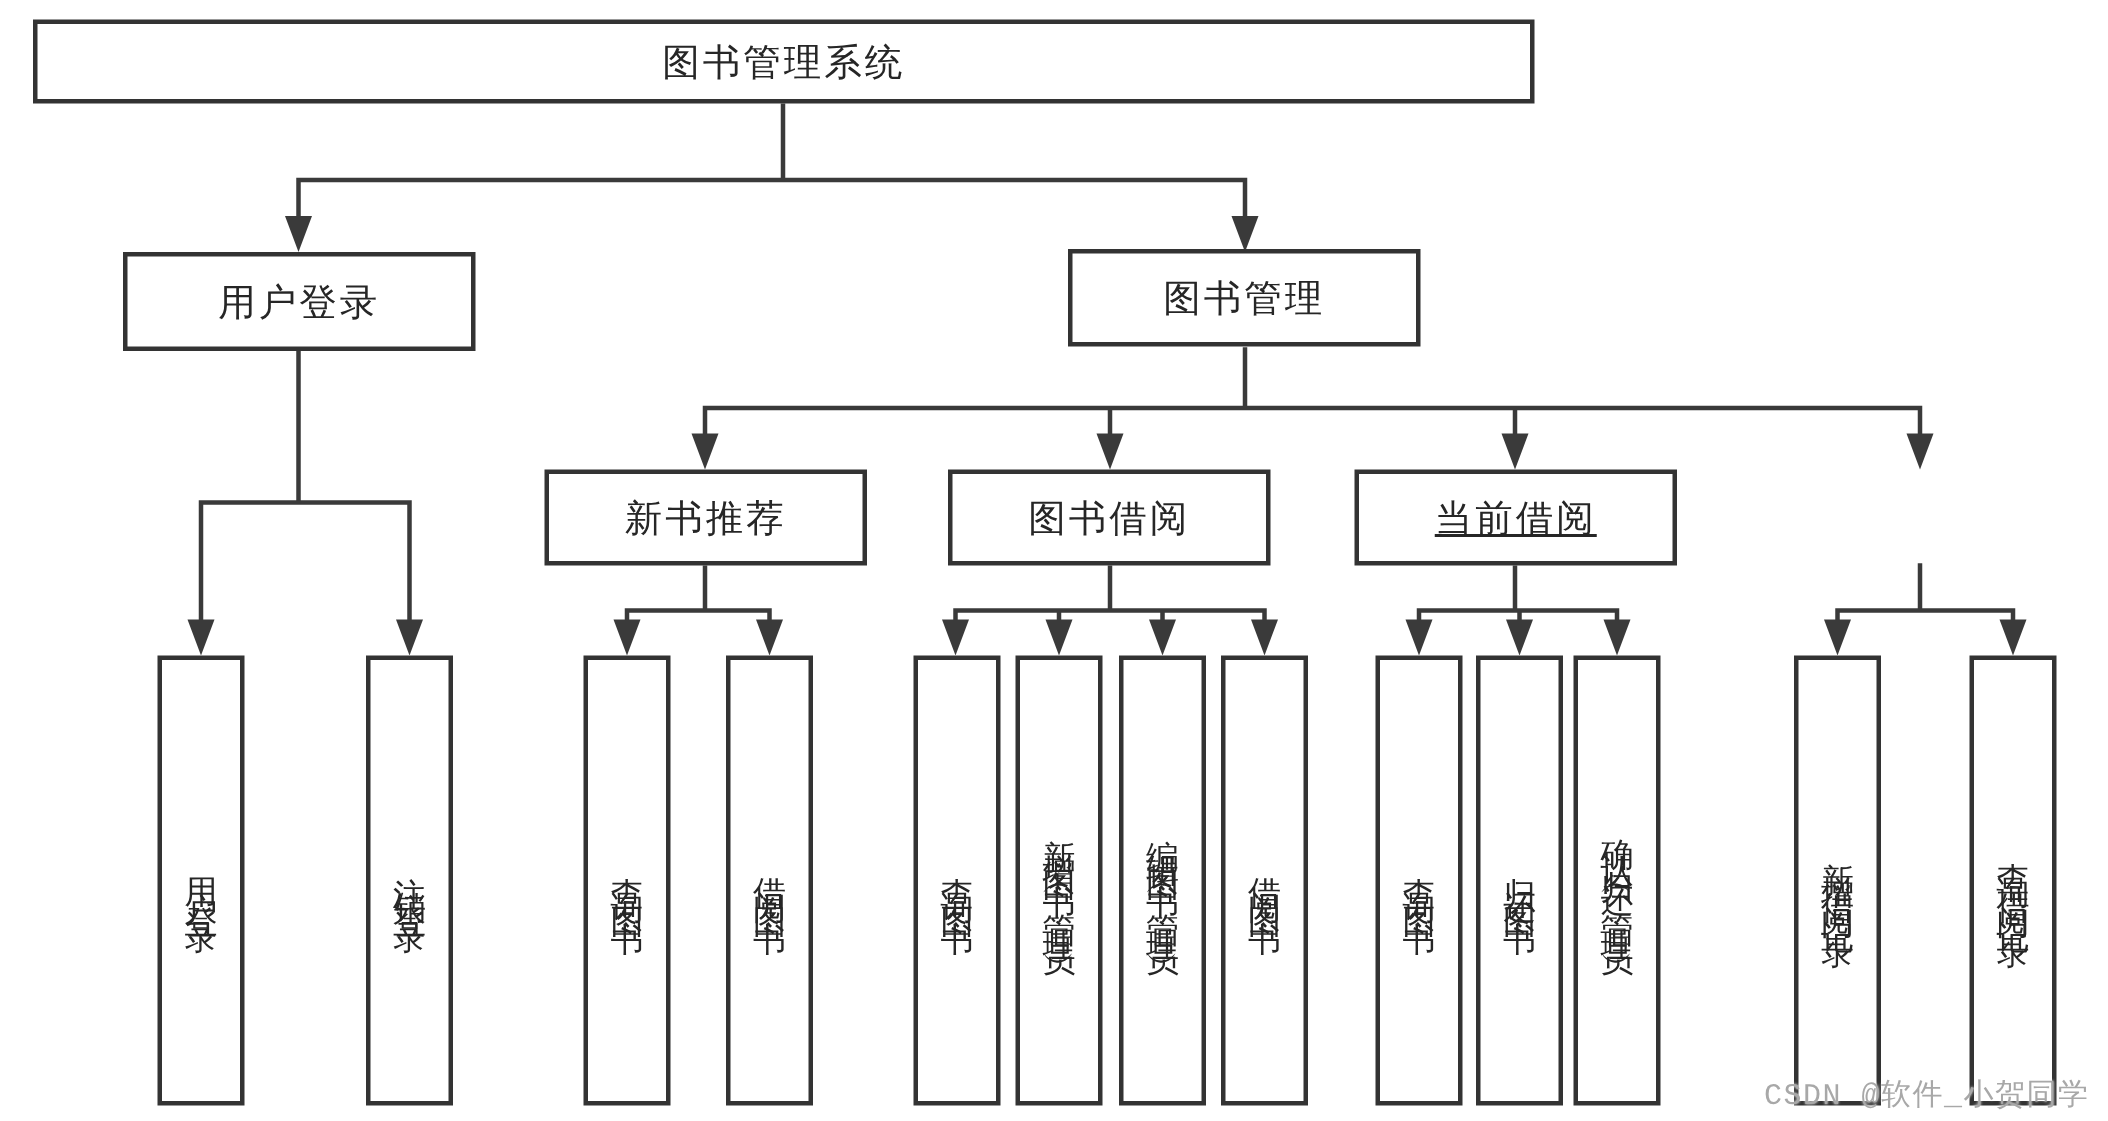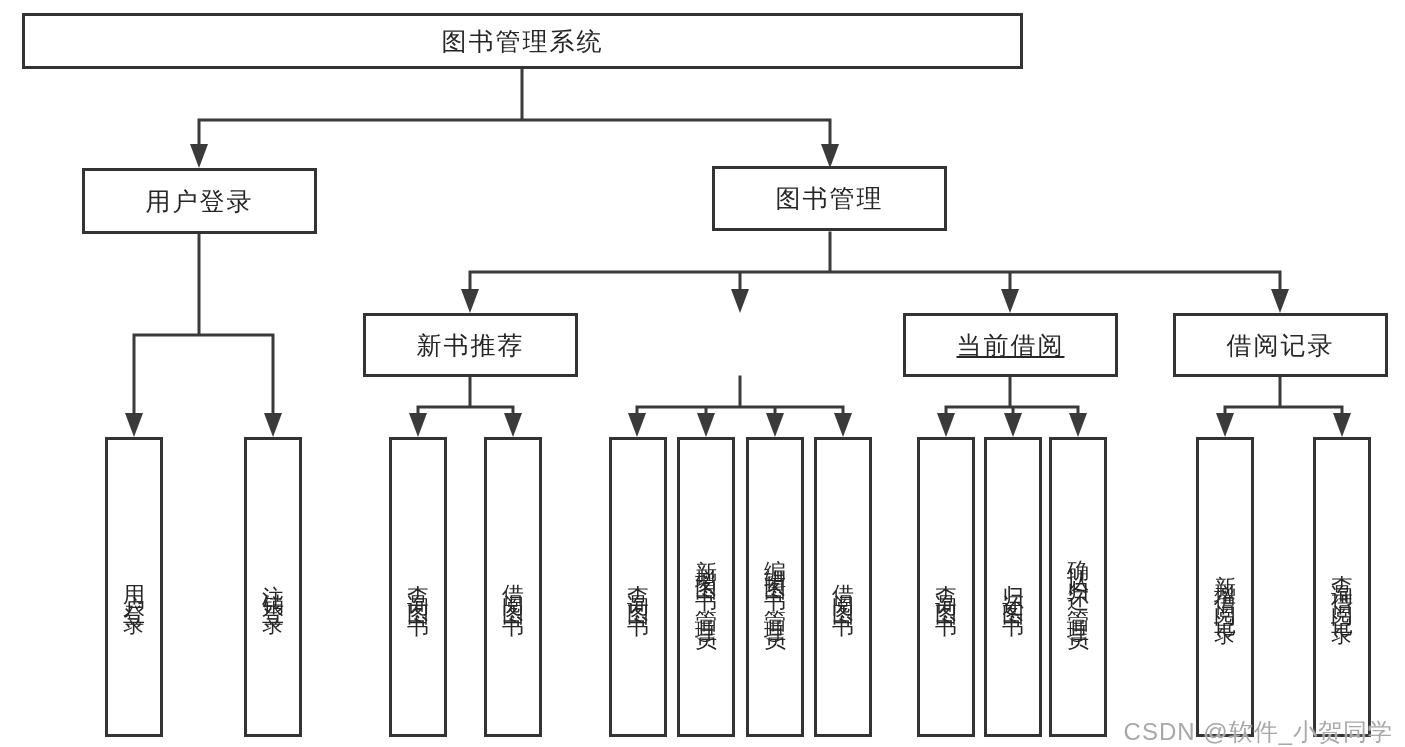--- a/index.html
+++ b/index.html
@@ -50,26 +50,27 @@
     white-space:nowrap;
   }
   .lf1{left:105px;}  .lf2{left:244px;}
   .lf3{left:389px;}  .lf4{left:484px;}
   .lf5{left:609px;}  .lf6{left:677px;}  .lf7{left:746px;}  .lf8{left:814px;}
   .lf9{left:917px;}  .lf10{left:984px;} .lf11{left:1049px;}
   .lf12{left:1196px;}.lf13{left:1313px;}
   .watermark{
     position:absolute;
     right:12px;top:716px;
-    font-size:24px;
+    font-size:20px;
     letter-spacing:1px;
     color:#a8a8a8;
     text-shadow:0 0 2px #ffffff;
     z-index:2;
     white-space:nowrap;
+    font-family:Liberation Mono, monospace;
   }
 </style>
 </head>
 <body>
 
 <div class="stage">
 
   <svg class="wires" width="1405" height="747" viewBox="0 0 1405 747" aria-hidden="true">
     <path fill="none" stroke="#3a3a3a" stroke-width="3" stroke-linecap="square" d="M522 69 V120 M199 120 H830 M199 120 V146 M830 120 V146
              M199 234 V335 M134 335 H273 M134 335 V415 M273 335 V415
@@ -89,22 +90,22 @@
              M1069 413 H1087 L1078 437 Z
              M1216 413 H1234 L1225 437 Z  M1333 413 H1351 L1342 437 Z"></path>
   </svg>
 
   <div class="node root">图书管理系统</div>
 
   <div class="node l2a">用户登录</div>
   <div class="node l2b">图书管理</div>
 
   <div class="node l3 l3a">新书推荐</div>
+  <div class="node l3 l3b">图书借阅</div>
   <div class="node l3 l3c">当前借阅</div>
-  <div class="node l3 l3d">借阅记录</div>
 
   <div class="leaf lf1">
     <span>用户登录</span>
   </div>
   <div class="leaf lf2">
     <span>注销登录</span>
   </div>
 
   <div class="leaf lf3">
     <span>查询图书</span>

